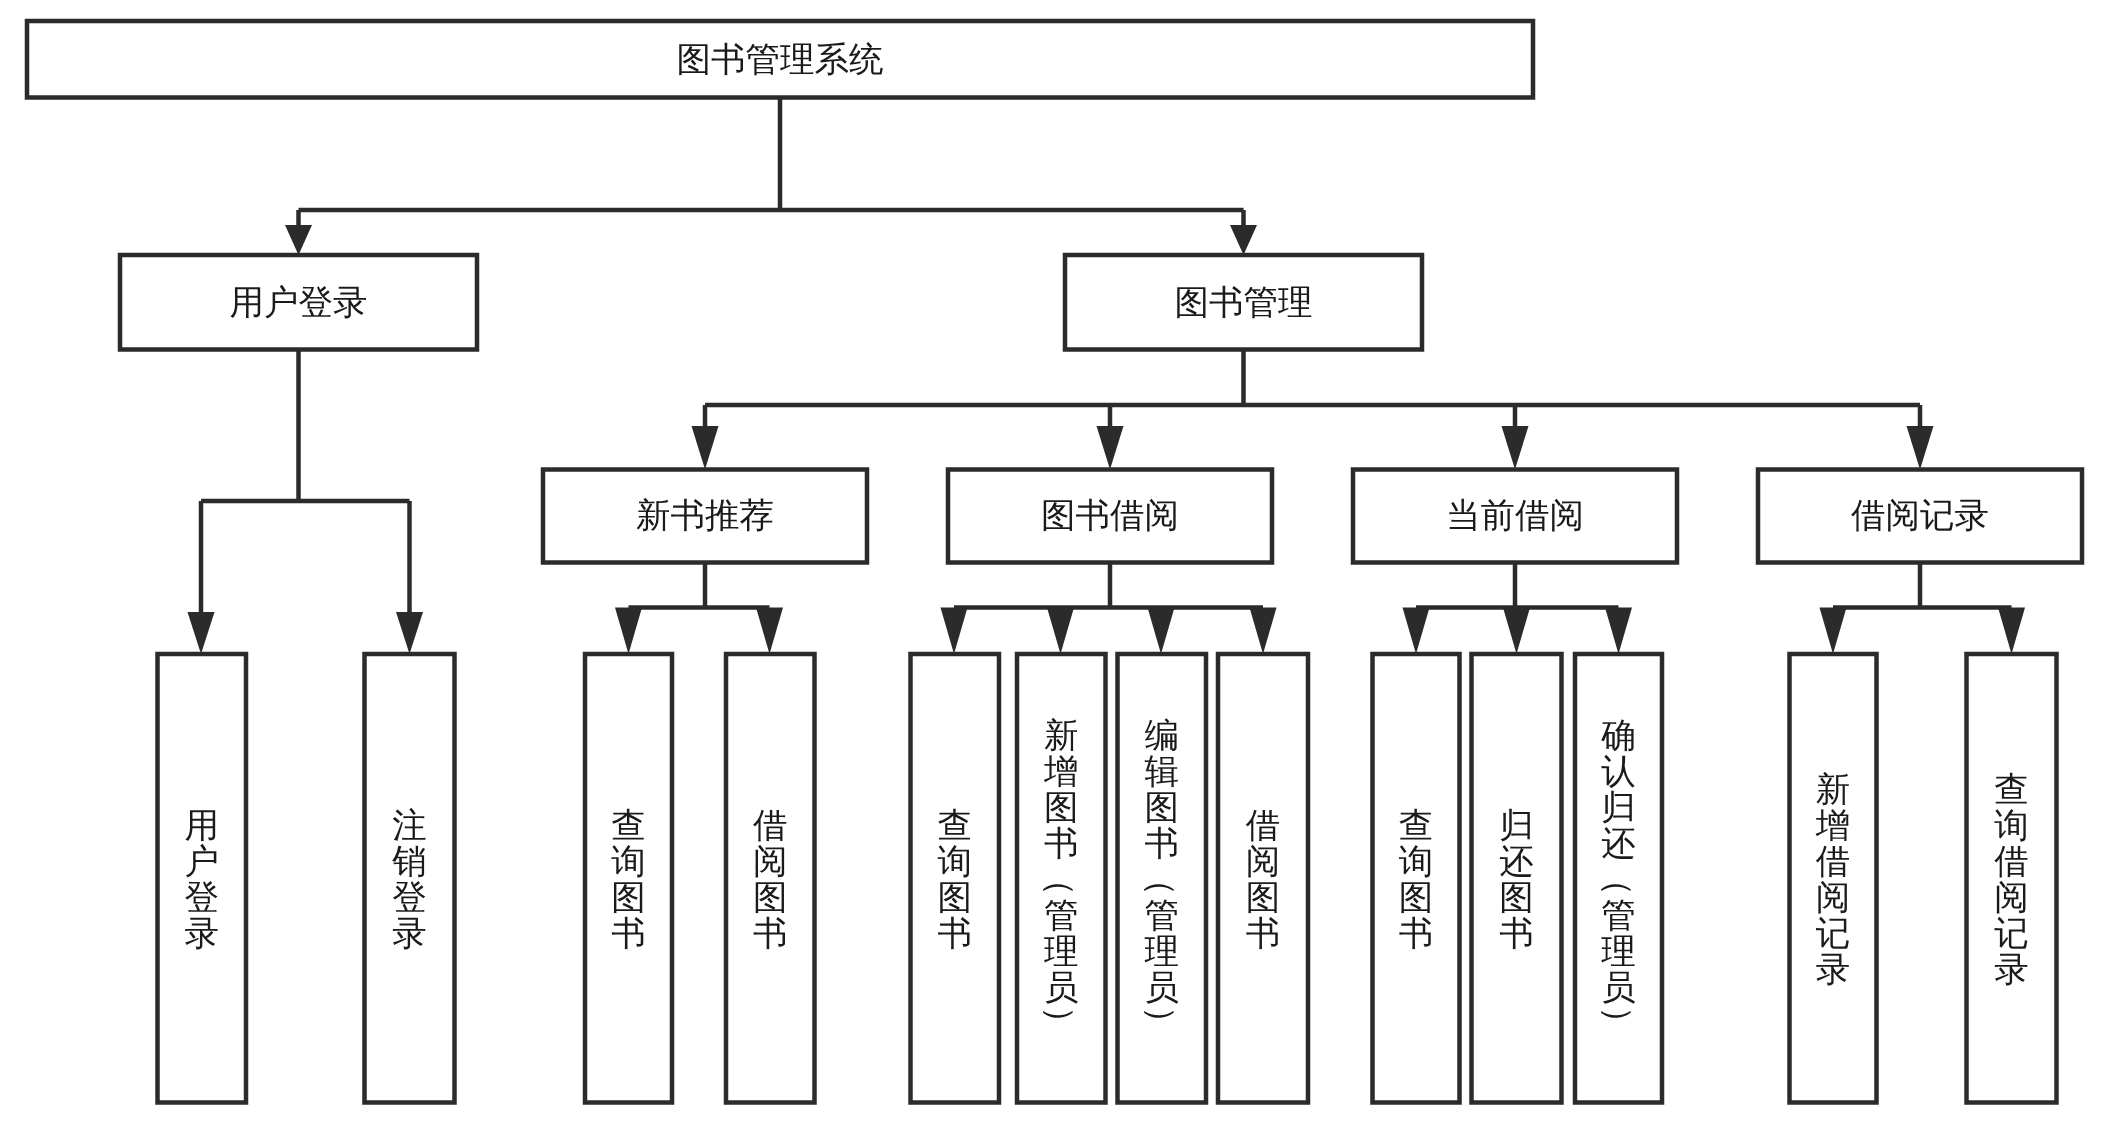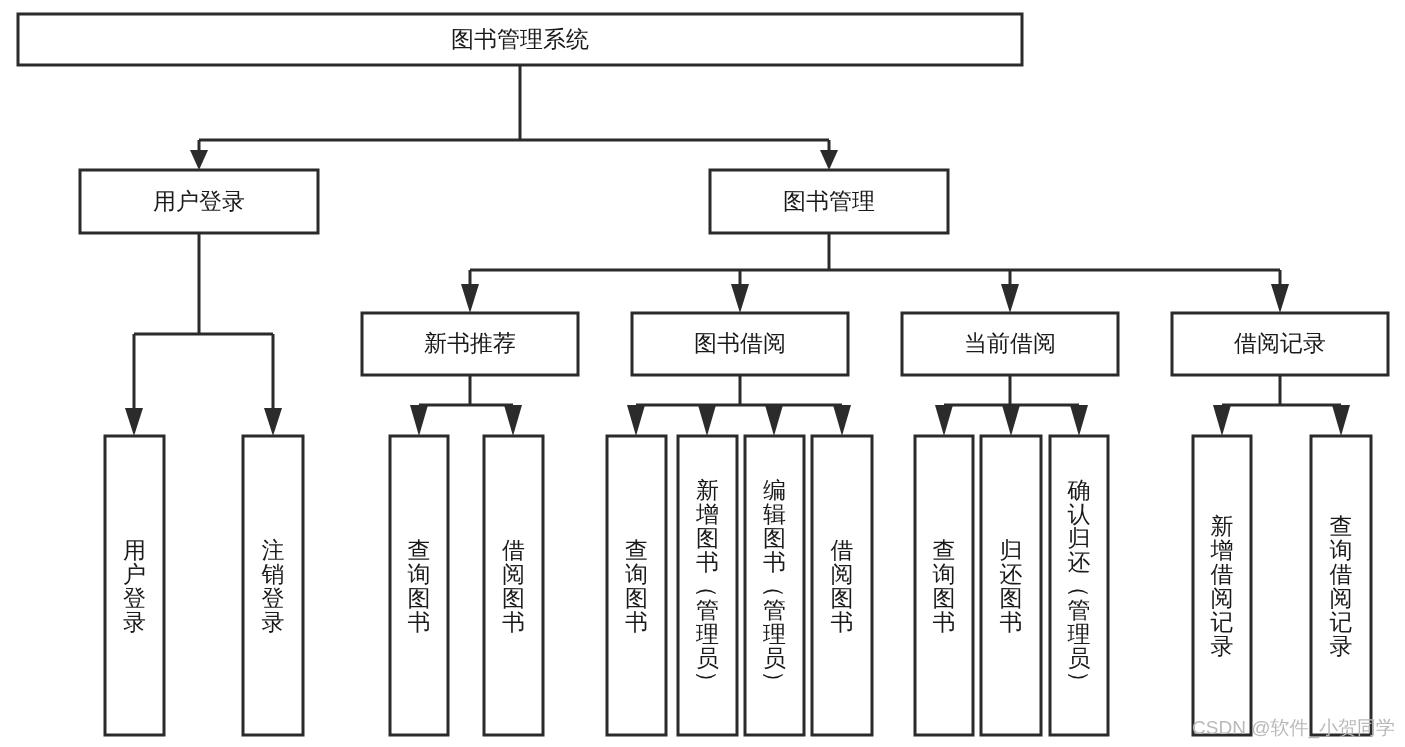--- a/index.html
+++ b/index.html
@@ -274,15 +274,14 @@
       <div class="vert-text-wrap" style="left: 1311px; top: 513.5px; width: 60px;">
         <span style="height: 24px; line-height: 24px;">查</span>
         <span style="height: 24px; line-height: 24px;">询</span>
         <span style="height: 24px; line-height: 24px;">借</span>
         <span style="height: 24px; line-height: 24px;">阅</span>
         <span style="height: 24px; line-height: 24px;">记</span>
         <span style="height: 24px; line-height: 24px;">录</span>
       </div>
     </div>
 
-  <div class="watermark">CSDN @软件_小贺同学</div>
 
 </div>
 
 </body></html>

